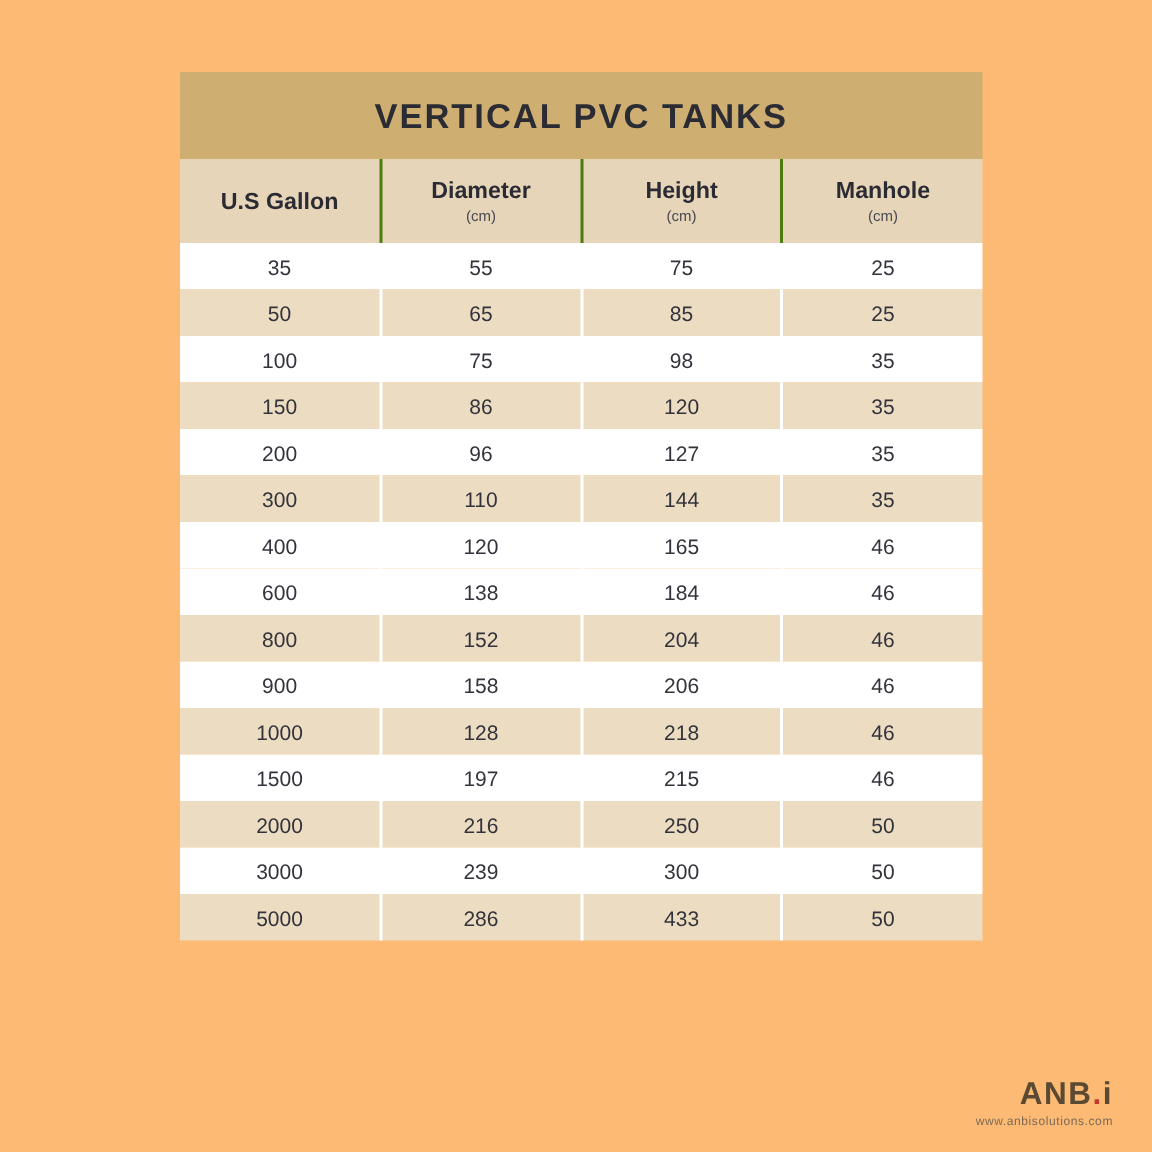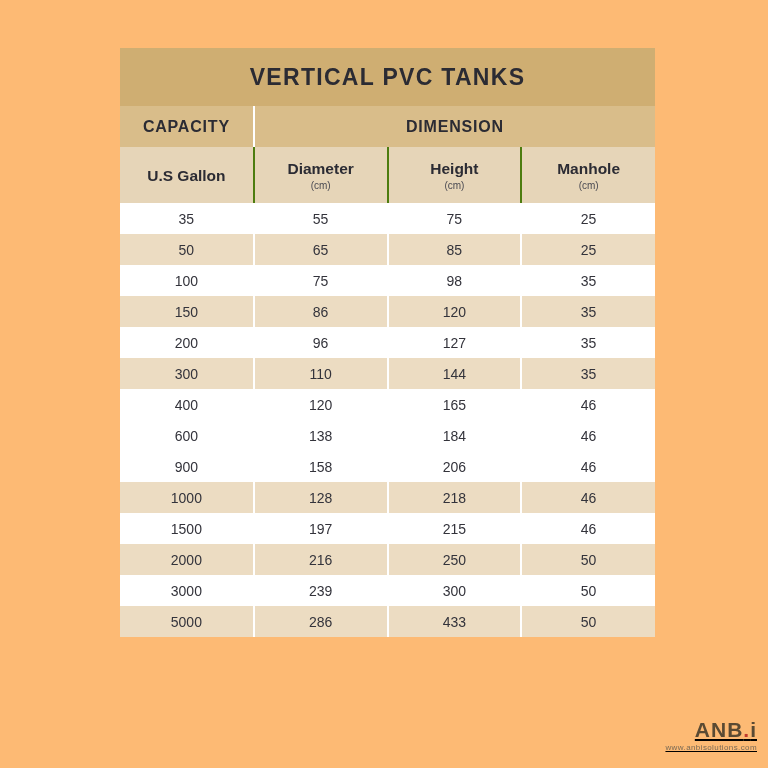--- a/index.html
+++ b/index.html
@@ -75,25 +75,24 @@
     color: #33333b;
     padding: 7.5px 0;
     border-right: 2px solid #ffffff;
   }
   td.data:last-child { border-right: none; }
   tr.row-odd td.data { background: #ffffff; }
   tr.row-even td.data { background: #ecdcc2; }
 
   .brand {
     position: absolute;
-    right: 21px;
+    right: 36px;
     bottom: 16px;
     text-align: right;
     line-height: 1;
-    text-decoration: underline;
   }
   .brand-name {
     font-size: 21px;
     font-weight: bold;
     color: #5a4a33;
     letter-spacing: 1px;
   }
   .brand-name .dot { color: #c0392b; }
   .brand-url {
     margin-top: 4px;
@@ -107,24 +106,20 @@
 
 <div class="page">
 
   <div class="table-wrap">
     <table class="spec">
       <thead>
         <tr>
           <th class="title-cell" colspan="4">VERTICAL PVC TANKS</th>
         </tr>
         <tr>
-          <th class="grp-cell">CAPACITY</th>
-          <th class="grp-cell" colspan="3">DIMENSION</th>
-        </tr>
-        <tr>
           <th class="sub-cell">
             <span>U.S Gallon</span>
           </th>
           <th class="sub-cell">
             <span>Diameter</span>
             <span class="unit">(cm)</span>
           </th>
           <th class="sub-cell">
             <span>Height</span>
             <span class="unit">(cm)</span>
@@ -175,20 +170,26 @@
           <tr class="row-odd">
             <td class="data">400</td>
             <td class="data">120</td>
             <td class="data">165</td>
             <td class="data">46</td>
           </tr>
           <tr class="row-odd">
             <td class="data">600</td>
             <td class="data">138</td>
             <td class="data">184</td>
+            <td class="data">46</td>
+          </tr>
+          <tr class="row-even">
+            <td class="data">800</td>
+            <td class="data">152</td>
+            <td class="data">204</td>
             <td class="data">46</td>
           </tr>
           <tr class="row-odd">
             <td class="data">900</td>
             <td class="data">158</td>
             <td class="data">206</td>
             <td class="data">46</td>
           </tr>
           <tr class="row-even">
             <td class="data">1000</td>

